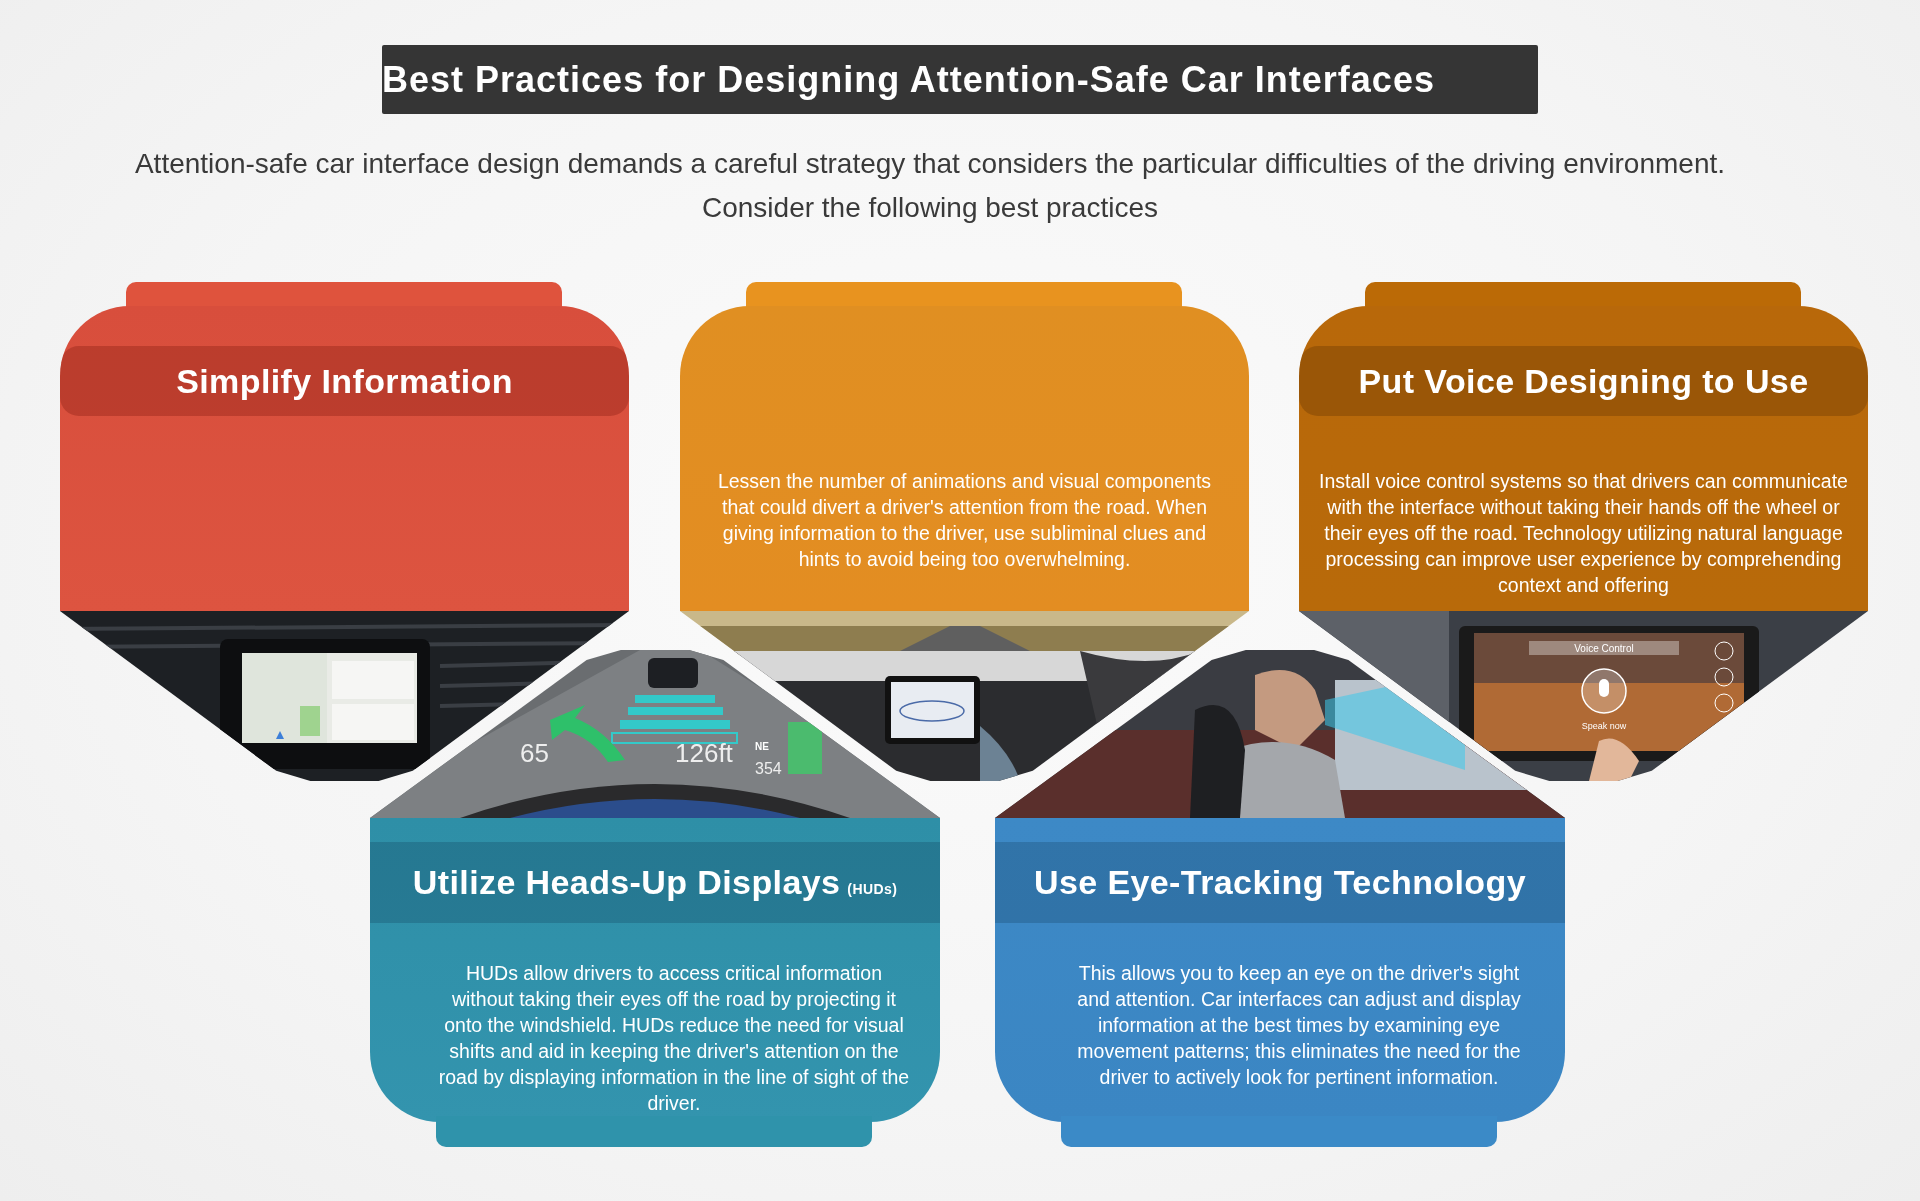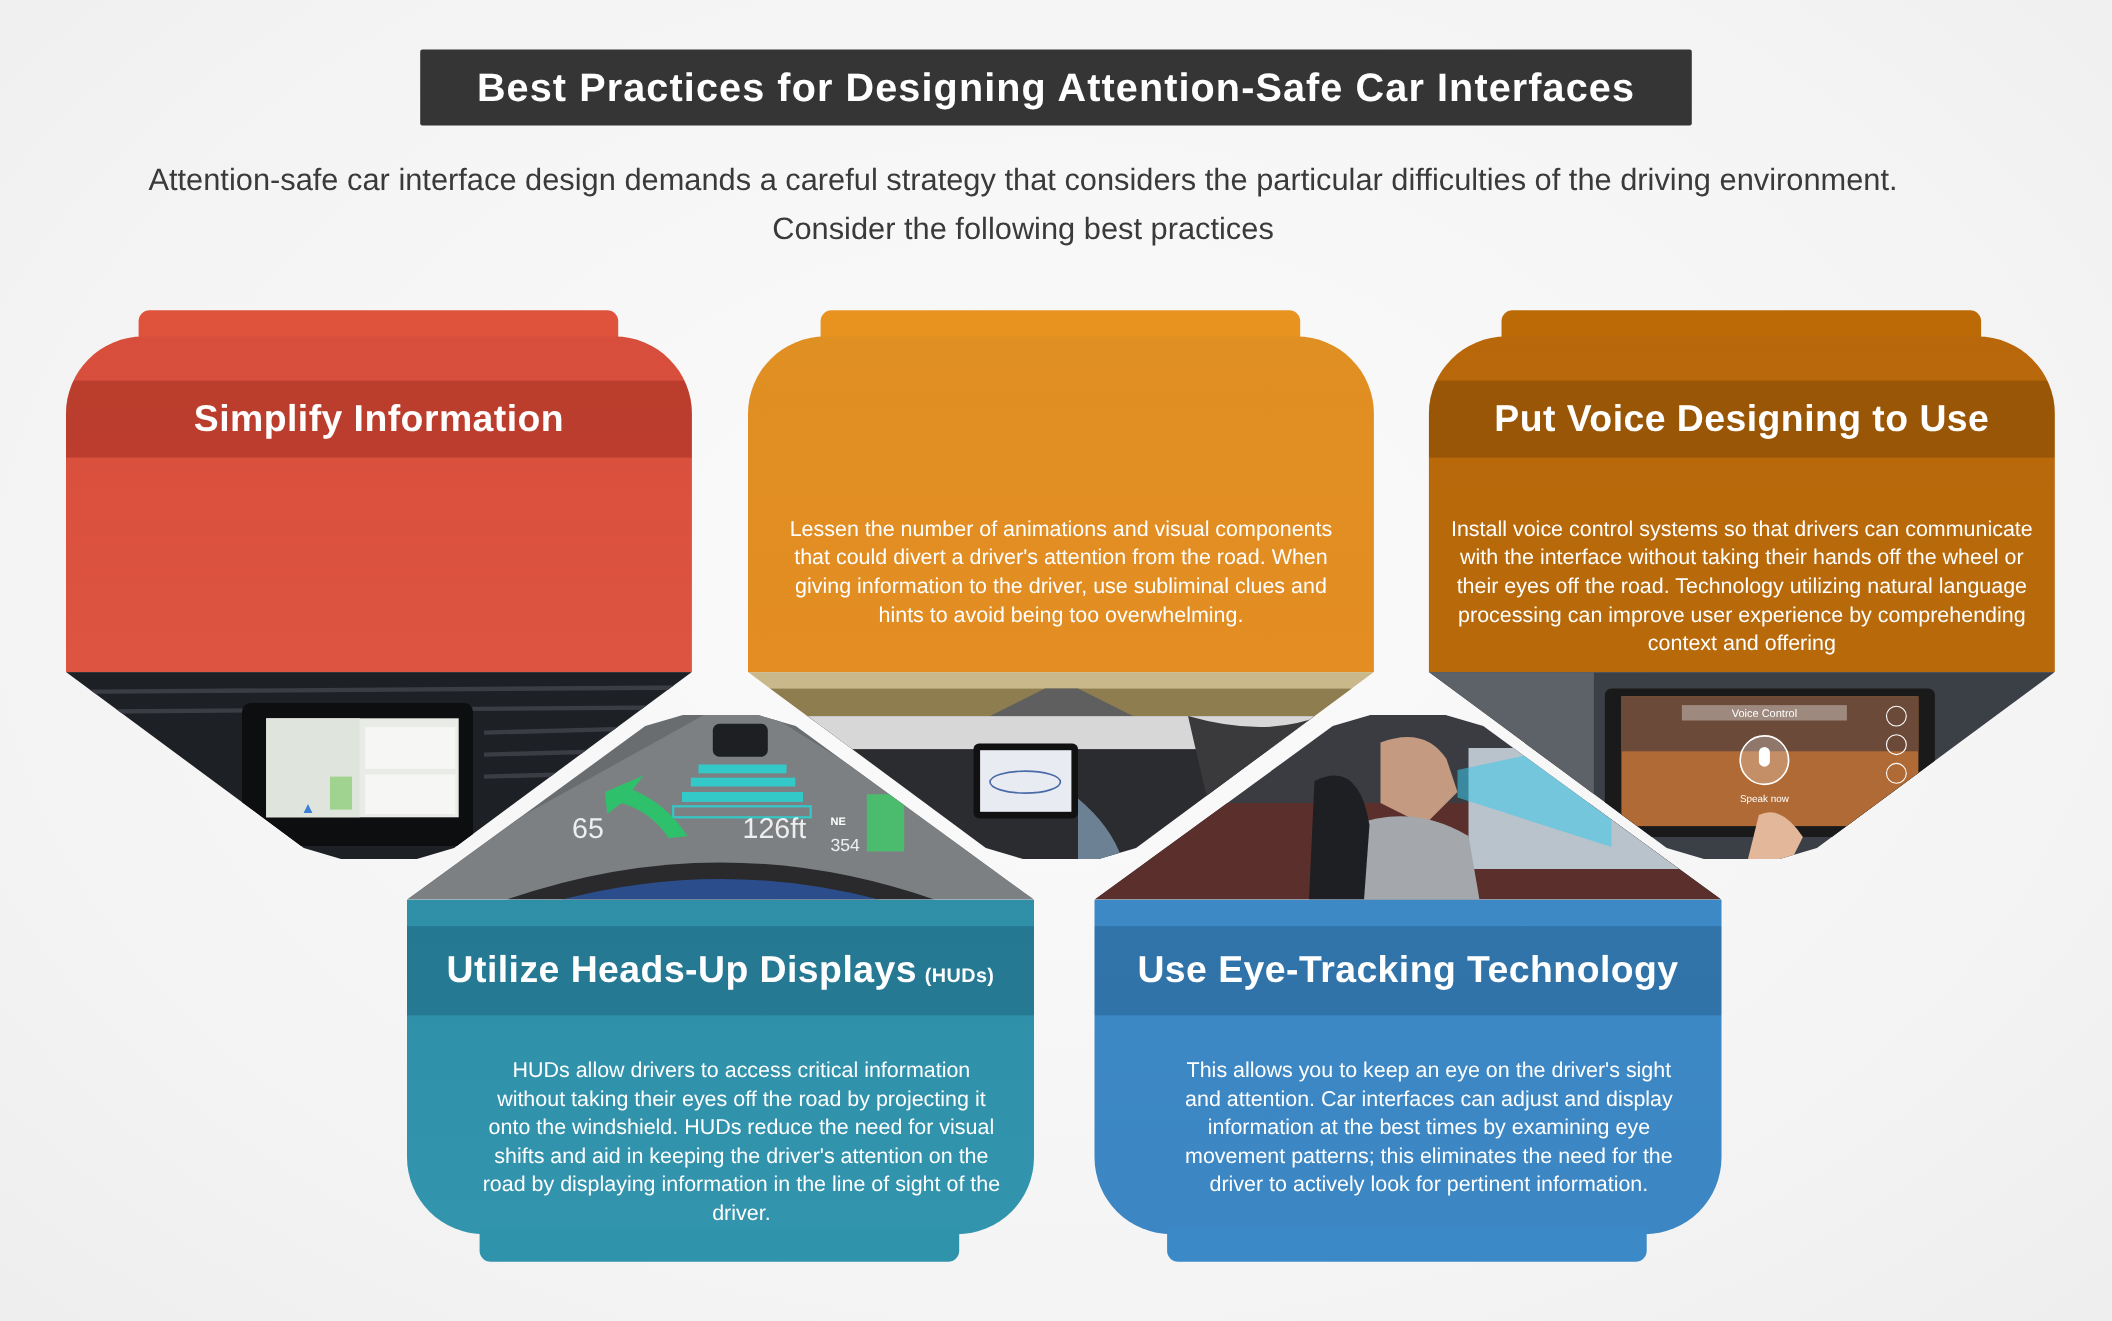--- a/index.html
+++ b/index.html
@@ -5,21 +5,21 @@
   * { box-sizing: border-box; margin: 0; padding: 0; }
   html, body { width: 1920px; height: 1201px; overflow: hidden; }
   body {
     position: relative;
     background: radial-gradient(ellipse at 50% 45%, #fbfbfb 0%, #f5f5f5 60%, #eeeeee 100%);
     font-family: "Liberation Sans", sans-serif;
   }
   .title-bar {
     position: absolute; left: 382px; top: 45px; width: 1156px; height: 69px;
     background: #353535; border-radius: 2px;
-    display: flex; align-items: center; justify-content: center;
+    display: flex; align-items: center; 
   }
   .title-bar h1 {
     color: #ffffff; font-size: 36px; font-weight: bold; letter-spacing: 1px;
     font-family: "Liberation Sans", sans-serif;
   }
   .intro {
     position: absolute; left: 0; width: 1860px; text-align: center;
     color: #3a3a3a; font-size: 28px;
   }
   .intro.l1 { top: 148px; }
@@ -35,35 +35,35 @@
   }
   .card .head-band {
     position: absolute; left: 0; right: 0;
     display: flex; align-items: center; justify-content: center;
     background: rgba(0,0,0,0.18);
   }
   .card .head-band h2 {
     color: #fff; font-size: 34px; font-weight: bold; letter-spacing: 0.4px;
     font-family: "Liberation Sans", sans-serif; white-space: nowrap;
   }
-  .card .head-band h2 small { font-size: 18px; font-weight: bold; margin-left: 7px; }
+  .card .head-band h2 small { font-size: 14px; font-weight: bold; margin-left: 7px; }
   .card .desc {
     position: absolute; left: 0; right: 0; text-align: center;
     color: #fff; font-size: 19.5px; line-height: 26px; padding: 0 30px;
   }
   .photo {
     position: absolute; overflow: hidden;
   }
   .photo svg { display: block; width: 100%; height: 100%; }
 
   
   .top-card { top: 282px; width: 569px; height: 496px; }
   .top-card .tab { left: 66px; width: 436px; top: 0; height: 30px; }
   .top-card .body { top: 24px; height: 305px; border-radius: 70px 70px 0 0; }
-  .top-card .head-band { top: 40px; height: 70px; }
+  .top-card .head-band { top: 40px; height: 70px; border-radius: 19px; }
   .top-card .desc { top: 162px; }
   .top-card .photo {
     left: 0; top: 329px; width: 569px; height: 170px;
     clip-path: polygon(0 0, 100% 0, 62% 94%, 56% 100%, 44% 100%, 38% 94%);
   }
 
   
   .bot-card { top: 650px; width: 570px; height: 497px; }
   .bot-card .photo {
     left: 0; top: 0; width: 570px; height: 168px;

